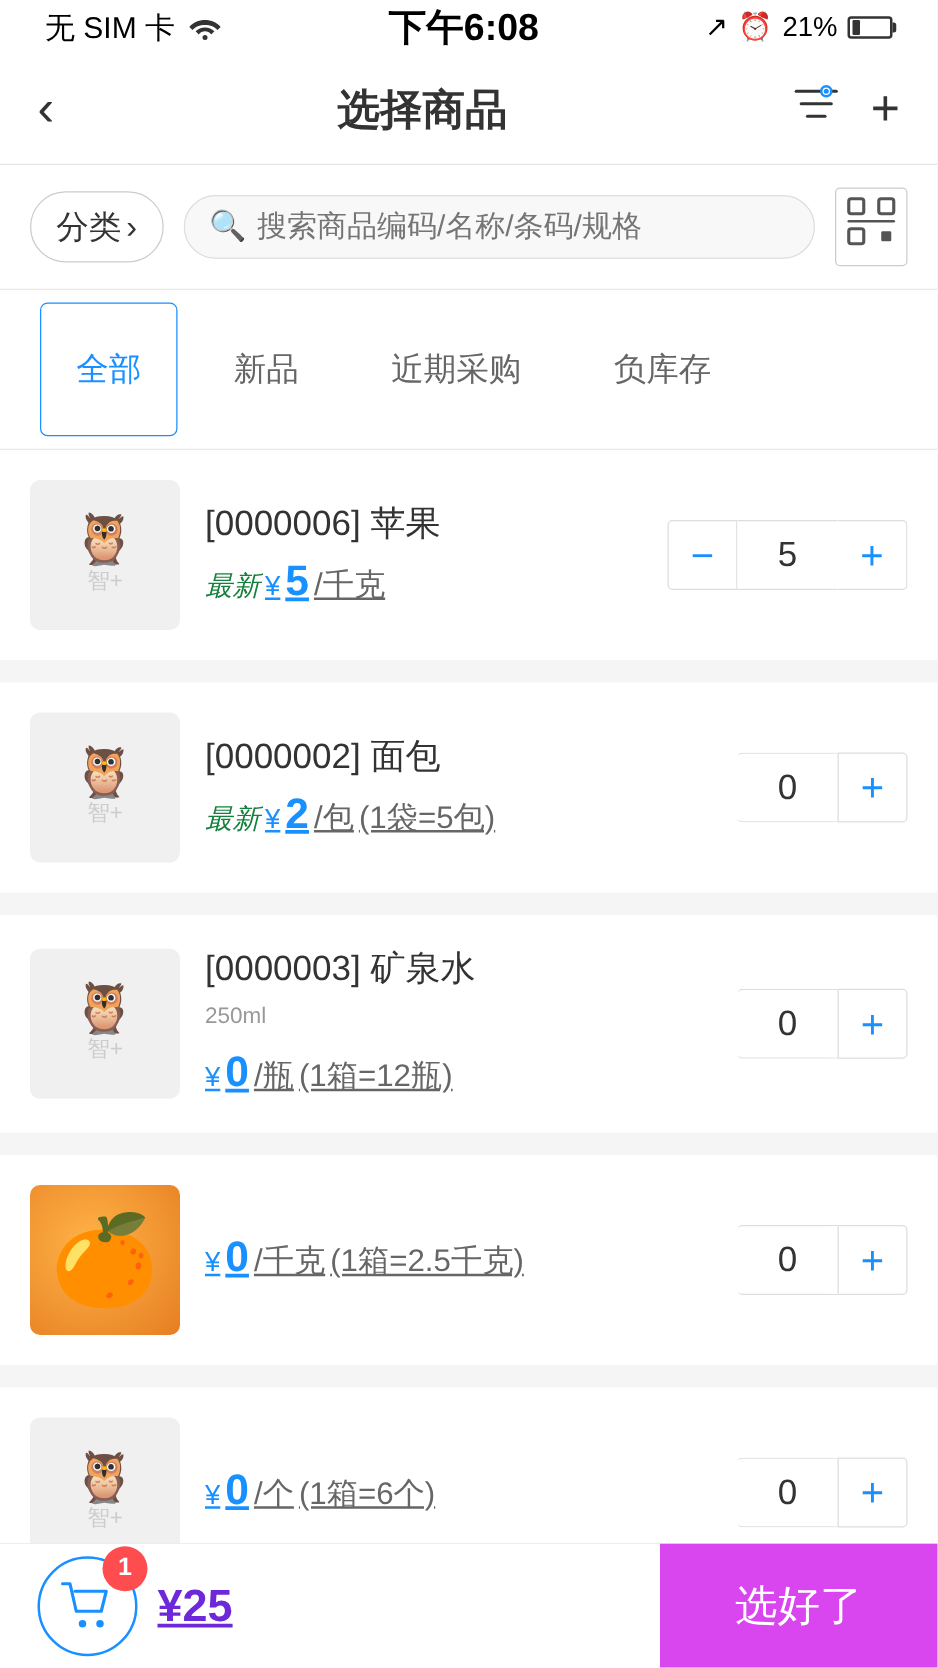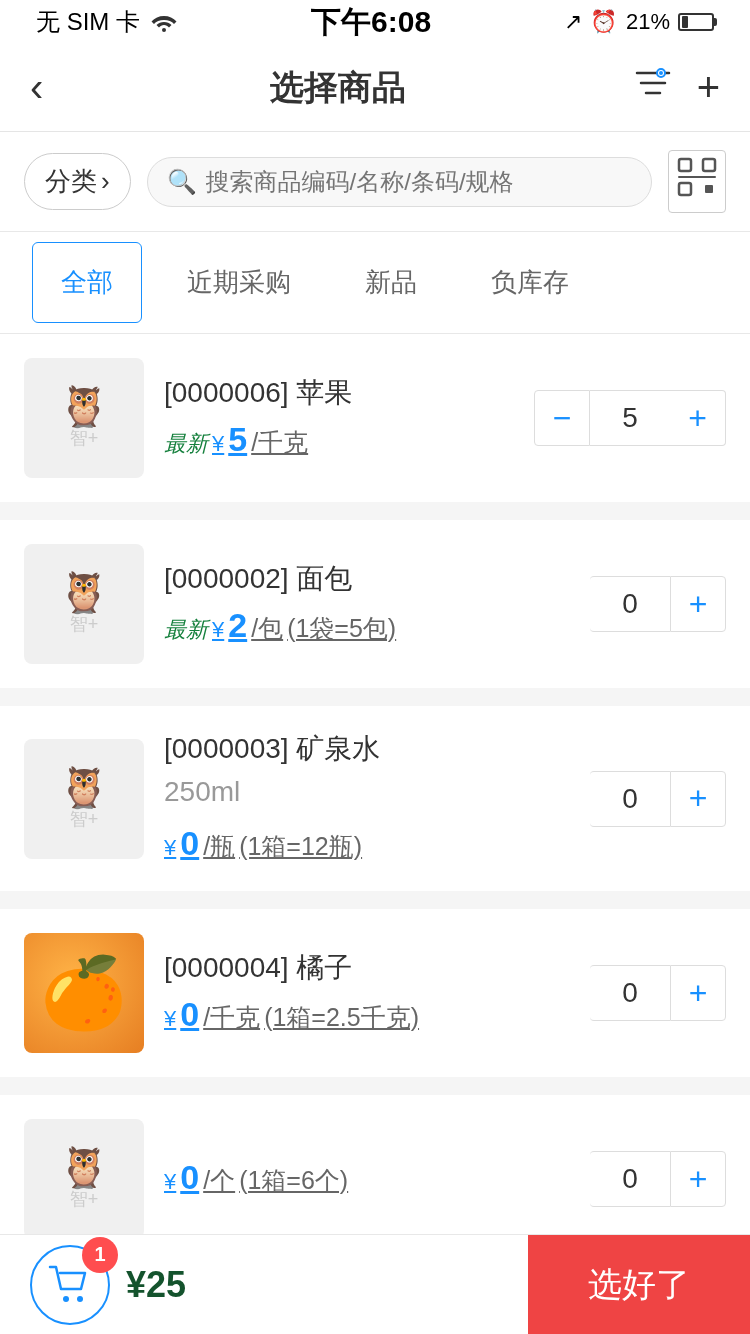--- a/index.html
+++ b/index.html
@@ -85,21 +85,21 @@
 
     
     .tabs-bar {
       background: #fff;
       padding: 0 24px;
       display: flex;
       gap: 0;
       border-bottom: 1px solid #e8e8e8;
     }
     .tab-item {
-      padding: 22px 28px; font-size: 26px; color: #666;
+      padding: 35px 28px; font-size: 26px; color: #666;
       cursor: pointer; border: 1px solid transparent;
       border-radius: 6px; margin: 10px 8px;
     }
     .tab-item.active {
       color: #1890ff; border: 1px solid #1890ff; border-radius: 6px;
     }
 
     
     .product-list { background: #f5f5f5; }
     .product-item {
@@ -127,21 +127,21 @@
     .owl-icon { font-size: 40px; line-height: 1; }
     .owl-text { font-size: 18px; color: #ccc; }
 
     .product-info { flex: 1; min-width: 0; }
     .product-name { font-size: 28px; color: #333; font-weight: 500; margin-bottom: 8px; }
     .product-price { display: flex; align-items: baseline; gap: 4px; font-size: 24px; margin-bottom: 4px; }
     .price-label { color: #15803d; font-size: 22px; font-style: italic; }
     .price-currency { color: #1890ff; font-size: 22px; text-decoration: underline; }
     .price-value { color: #1890ff; font-size: 34px; font-weight: 700; text-decoration: underline; }
     .price-unit { color: #666; font-size: 25px; text-decoration: underline; }
-    .product-spec { font-size: 28px; color: #999; margin-bottom: 16px; }
+    .product-spec { font-size: 18px; color: #999; margin-bottom: 16px; }
 
     
     .qty-control {
       display: flex; align-items: center; gap: 0;
       flex-shrink: 0;
     }
     .qty-btn {
       width: 56px; height: 56px;
       border: 1px solid #ddd; background: #fff;
       display: flex; align-items: center; justify-content: center;
@@ -193,23 +193,23 @@
       display: flex; align-items: center; justify-content: center;
       color: #1890ff; font-size: 40px;
     }
     .cart-badge {
       position: absolute; top: -8px; right: -8px;
       width: 36px; height: 36px; border-radius: 50%;
       background: #ff4d4f; color: #fff;
       font-size: 20px; display: flex; align-items: center; justify-content: center;
       font-weight: 600;
     }
-    .cart-total { font-size: 36px; font-weight: 600; color: #14532d; }
+    .cart-total { font-size: 36px; font-weight: 600; color: #6d28d9; text-decoration: underline; }
     .confirm-btn {
-      background: #ef4444; color: #fff;
+      background: #d946ef; color: #fff;
       height: 100%; padding: 0 60px;
       font-size: 34px; border: none; cursor: pointer;
       display: flex; align-items: center; justify-content: center;
       white-space: nowrap;
     }
 
     
     .orange-img {
       background: radial-gradient(circle at 40% 40%, #ffb347, #e67e22);
       border-radius: 8px;
@@ -275,22 +275,22 @@
       <rect x="2" y="26" width="12" height="12" rx="2" fill="none" stroke="#555" stroke-width="2.5"></rect>
       <rect x="26" y="2" width="12" height="12" rx="2" fill="none" stroke="#555" stroke-width="2.5"></rect>
       <line x1="2" y1="20" x2="38" y2="20" stroke="#555" stroke-width="2" stroke-linecap="round"></line>
       <rect x="28" y="28" width="8" height="8" rx="1" fill="#555"></rect>
     </svg>
   </span>
 </div>
 
 <div class="tabs-bar">
   <div class="tab-item active">全部</div>
+  <div class="tab-item">新品</div>
   <div class="tab-item">近期采购</div>
-  <div class="tab-item">新品</div>
   <div class="tab-item">负库存</div>
 </div>
 
 <div class="product-list">
 
   <div class="product-item">
     <div class="product-thumb">
       <div class="owl-placeholder">
         <span class="owl-icon">🦉</span>
         <span class="owl-text">智+</span>
@@ -368,23 +368,20 @@
     </div>
   </div>
 
   <div class="divider"></div>
 
   <div class="product-item">
     <div class="product-thumb orange-img">
       <span style="font-size:70px;">🍊</span>
     </div>
     <div class="product-info">
-      <div class="product-name">
-        <span>[0000004]</span> <span>橘子</span>
-      </div>
       <div class="product-price">
         <span class="price-currency">¥</span>
         <span class="price-value">0</span>
         <span class="price-unit">/千克</span>
         <span class="price-unit">(1箱=2.5千克)</span>
       </div>
     </div>
     <div class="qty-control">
       <input class="qty-input" type="text" value="0" style="border-radius: 4px 0px 0px 4px; border-right: none;">
       <button class="qty-btn qty-btn-only" style="border-radius:0 4px 4px 0;">+</button>

